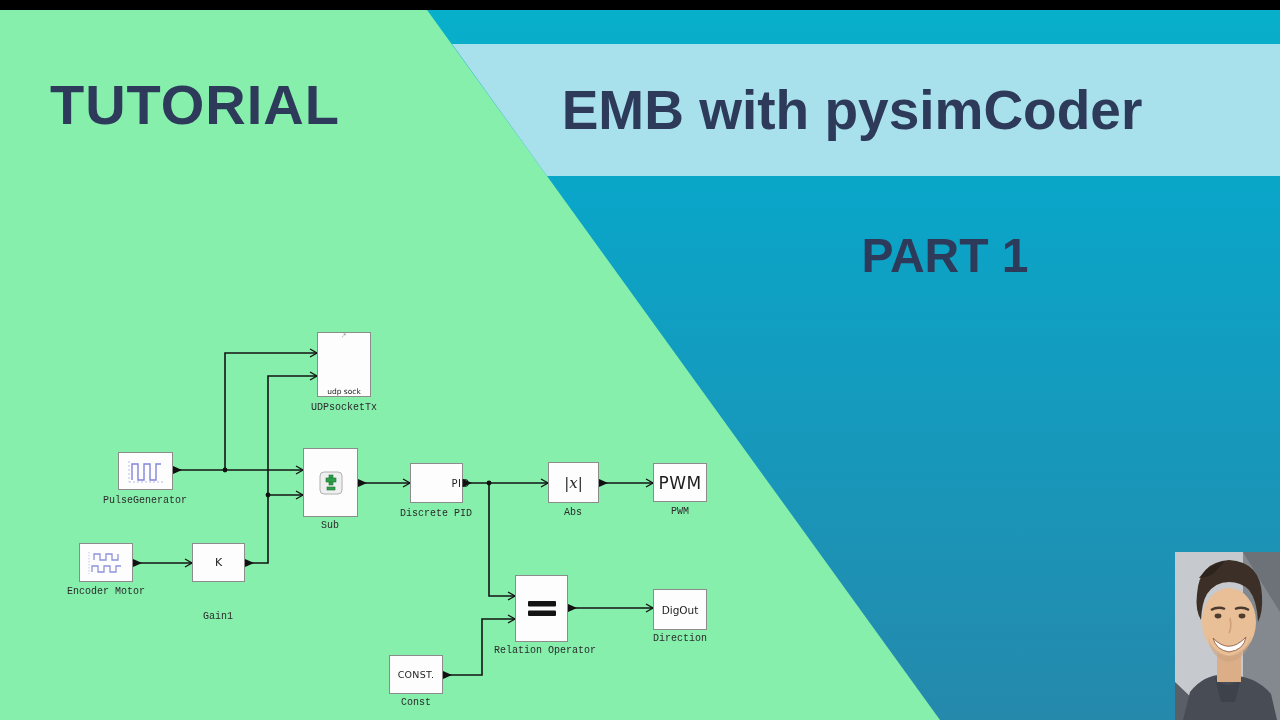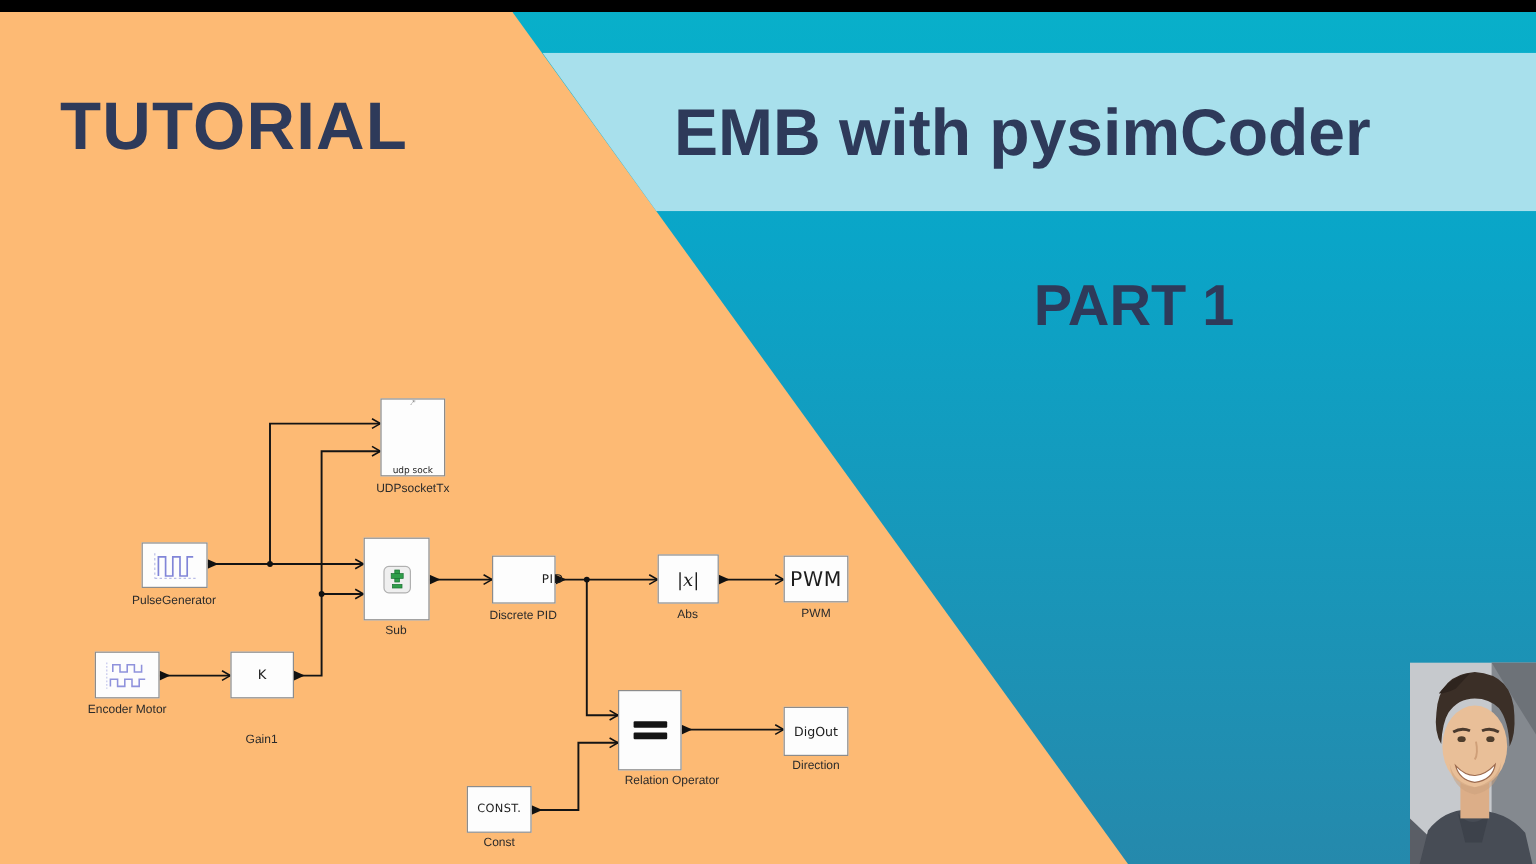--- a/index.html
+++ b/index.html
@@ -1,16 +1,16 @@
 <!DOCTYPE html>
 <html><head>
 <meta charset="utf-8">
 <style>
   html,body{margin:0;padding:0;background:#222;}
-  #canvas{position:relative;width:1280px;height:720px;background:#fdba74;overflow:hidden;
+  #canvas{position:relative;width:1280px;height:720px;background:#86efac;overflow:hidden;
           font-family:"Liberation Sans",sans-serif;}
 
   
   .bar-top{position:absolute;left:0;top:0;width:1280px;height:10px;background:#000;}
 
   
   .teal-wedge{position:absolute;left:0;top:0;width:1280px;height:720px;
               background:linear-gradient(180deg,#08b0ca 0%,#0aa5c8 28%,#2589ac 100%);
               clip-path:polygon(427px 10px,1280px 10px,1280px 720px,940px 720px);}
   
@@ -28,21 +28,21 @@
   .basics{position:absolute;left:920px;top:360px;width:150px;text-align:center;
           font-size:37px;font-weight:bold;}
   .brand{position:absolute;left:925px;top:618px;width:300px;font-size:27px;font-weight:bold;
          letter-spacing:10px;color:#0a0a0a;font-family:"Liberation Sans",sans-serif;}
 
   
   .wire-layer{position:absolute;left:0;top:0;}
   .block{position:absolute;background:#fdfdfd;border:1.3px solid #8c8c8c;
          display:flex;align-items:center;justify-content:center;flex-direction:column;box-sizing:border-box;}
   .blk-label{position:absolute;width:120px;text-align:center;font-size:10px;color:#2b2b2b;
-             font-family:Liberation Sans, sans-serif;}
+             font-family:Liberation Mono, monospace;}
   .blk-text{font-family:"DejaVu Sans",sans-serif;color:#1d1d1d;}
   .t-pid{font-size:10px;letter-spacing:.5px;}
   .t-abs{font-size:15px;font-family:"DejaVu Serif",serif;font-style:italic;}
   .t-pwm{font-size:17px;letter-spacing:.5px;}
   .t-digout{font-size:10.5px;}
   .t-const{font-size:9.5px;letter-spacing:.3px;}
   .t-k{font-size:11px;}
   .udp-caption{font-size:7.5px;color:#222;font-family:"DejaVu Sans",sans-serif;margin-top:1px;}
 
   
@@ -173,21 +173,21 @@
       <span class="blk-text t-k">K</span>
     </div>
     <div class="blk-label" style="left:158px;top:586px;margin-top:25px;">Gain1</div>
 
     <div class="block" style="left:515px;top:575px;width:53px;height:67px;">
       <svg width="30" height="17" viewBox="0 0 30 17">
         <rect x="1" y="1" width="28" height="5.5" rx="1" fill="#141414"></rect>
         <rect x="1" y="10.5" width="28" height="5.5" rx="1" fill="#141414"></rect>
       </svg>
     </div>
-    <div class="blk-label" style="left:500px;top:645px;">Relation Operator</div>
+    <div class="blk-label" style="left:485px;top:645px;">Relation Operator</div>
 
     <div class="block" style="left:653px;top:589px;width:54px;height:41px;">
       <span class="blk-text t-digout">DigOut</span>
     </div>
     <div class="blk-label" style="left:620px;top:633px;">Direction</div>
 
     <div class="block" style="left:389px;top:655px;width:54px;height:39px;">
       <span class="blk-text t-const">CONST.</span>
     </div>
     <div class="blk-label" style="left:356px;top:697px;">Const</div>

